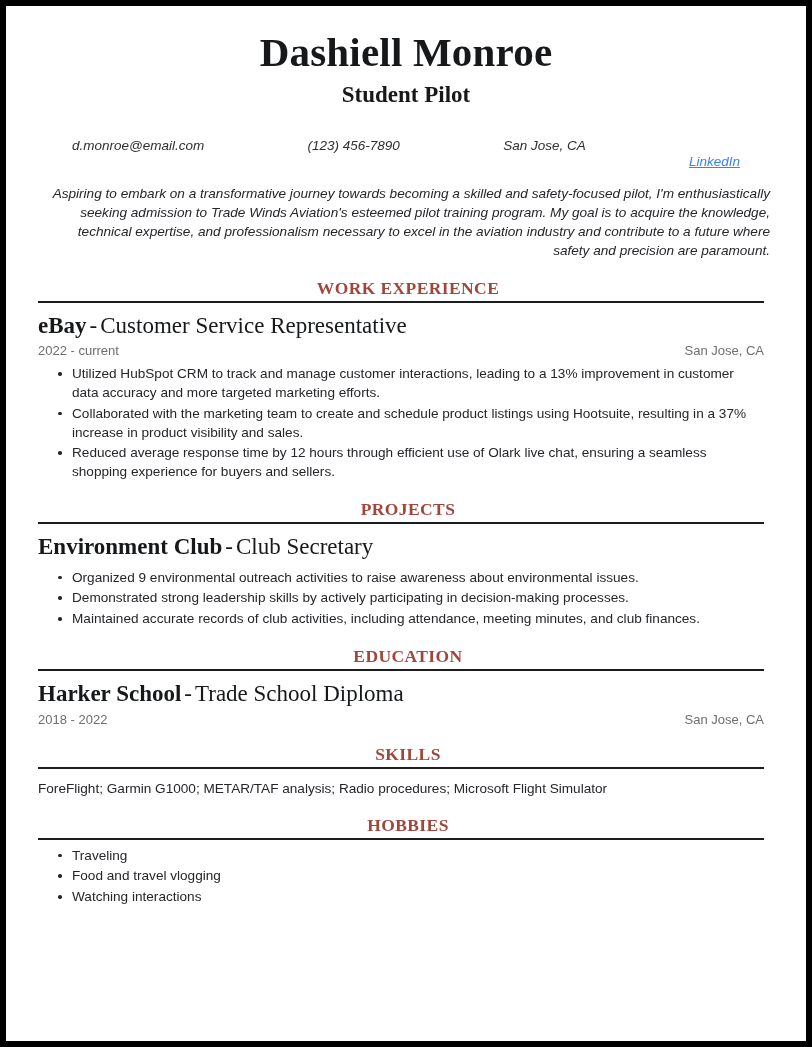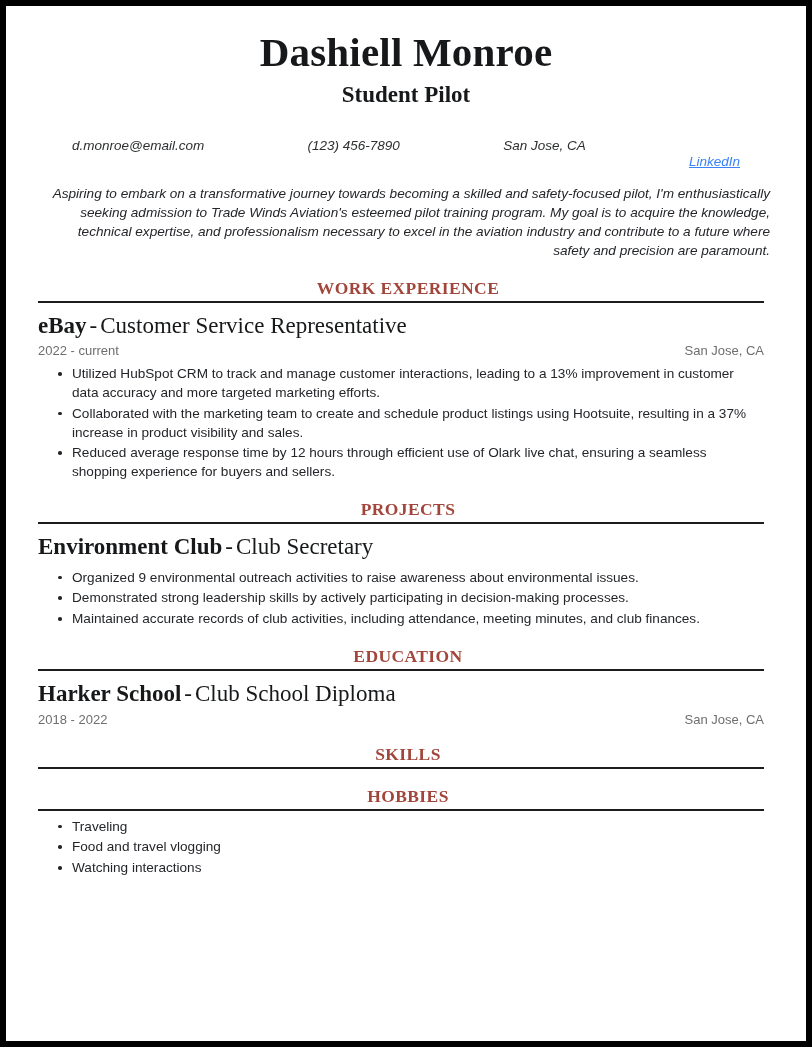--- a/index.html
+++ b/index.html
@@ -217,32 +217,33 @@
         </ul>
       </div>
     </div>
 
     <div class="section">
       <div class="section-title">EDUCATION</div>
       <div class="section-rule"></div>
 
       <div class="entry">
         <div class="entry-heading">
-          <span class="entry-org">Harker School</span><span class="entry-dash">-</span><span class="entry-role">Club School Diploma</span>
+          <span class="entry-org">Harker School</span><span class="entry-dash">-</span><span class="entry-role">Trade School Diploma</span>
         </div>
         <div class="entry-meta">
           <span>2018 - 2022</span>
           <span>San Jose, CA</span>
         </div>
       </div>
     </div>
 
     <div class="section">
       <div class="section-title">SKILLS</div>
       <div class="section-rule"></div>
+      <div class="skills-line">ForeFlight; Garmin G1000; METAR/TAF analysis; Radio procedures; Microsoft Flight Simulator</div>
     </div>
 
     <div class="section">
       <div class="section-title">HOBBIES</div>
       <div class="section-rule"></div>
       <ul class="bullets">
         <li>Traveling</li>
         <li>Food and travel vlogging</li>
         <li>Watching interactions</li>
       </ul>

